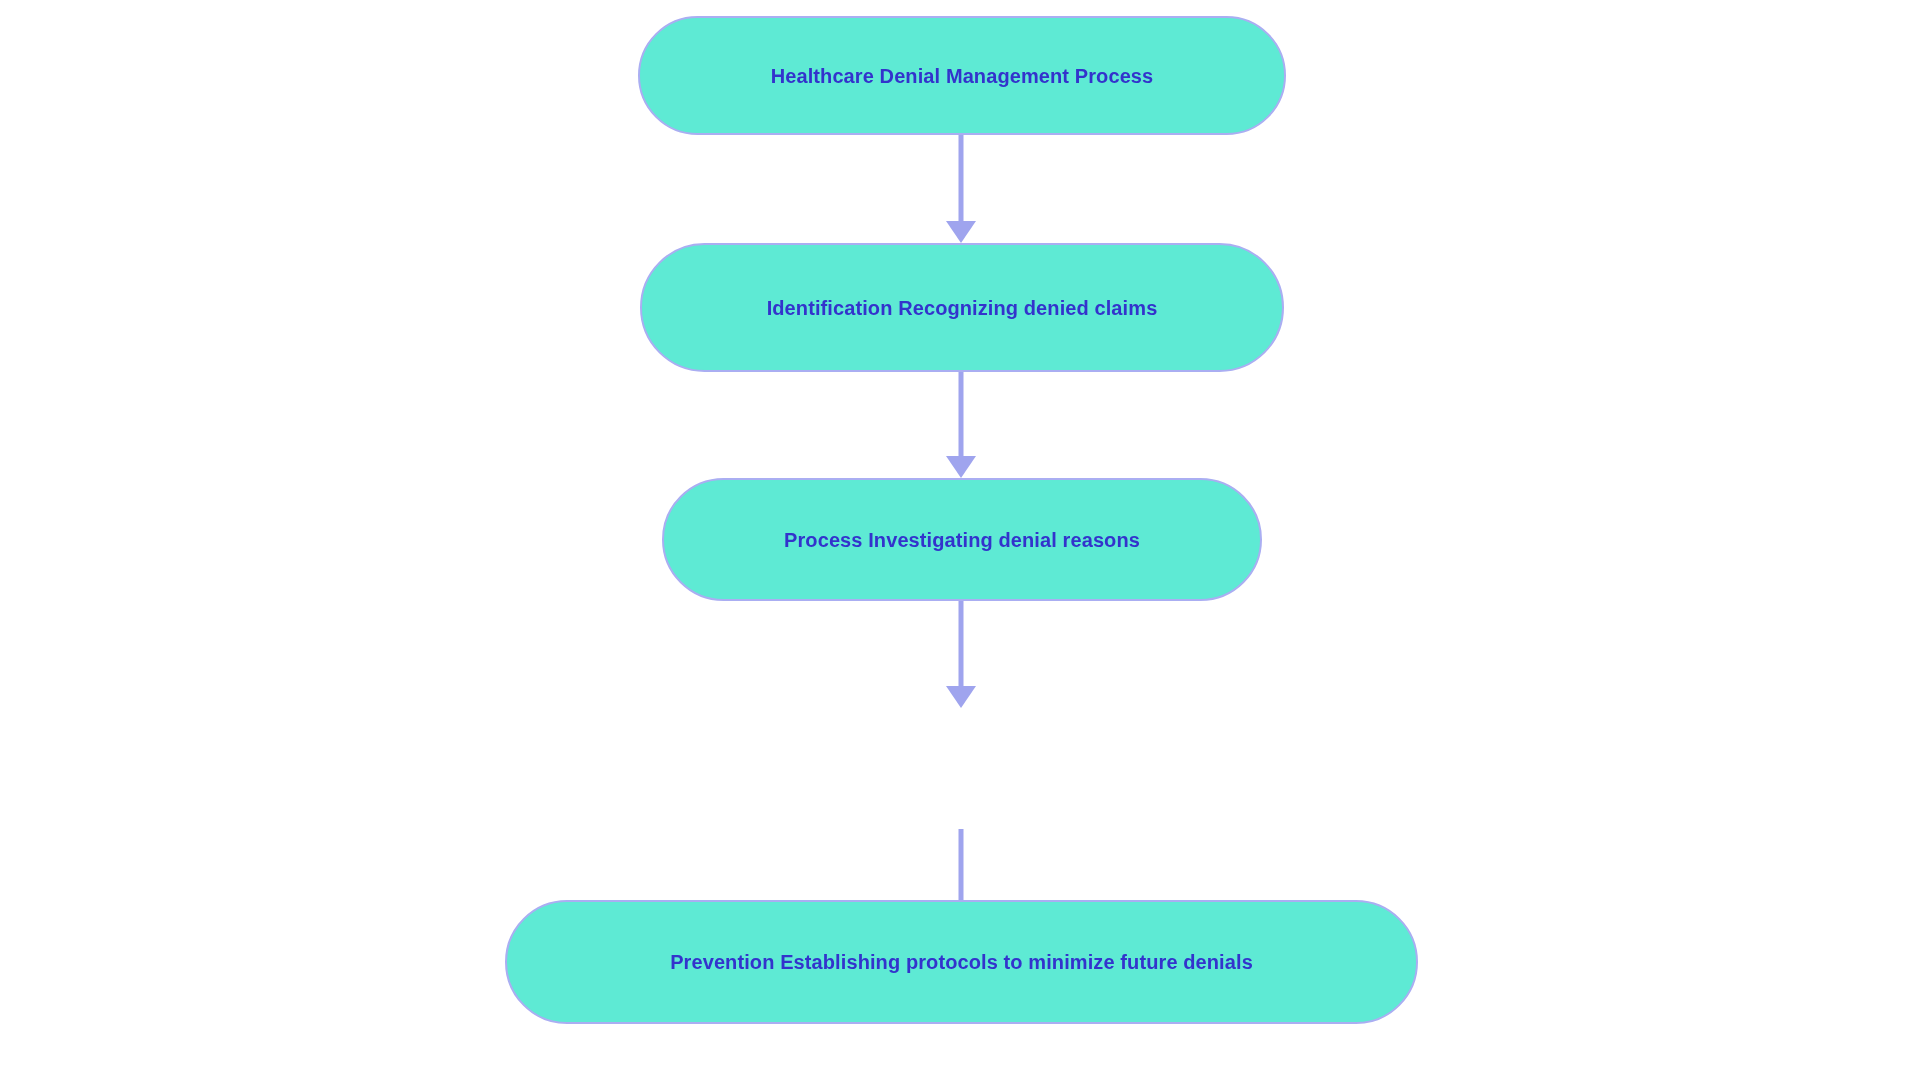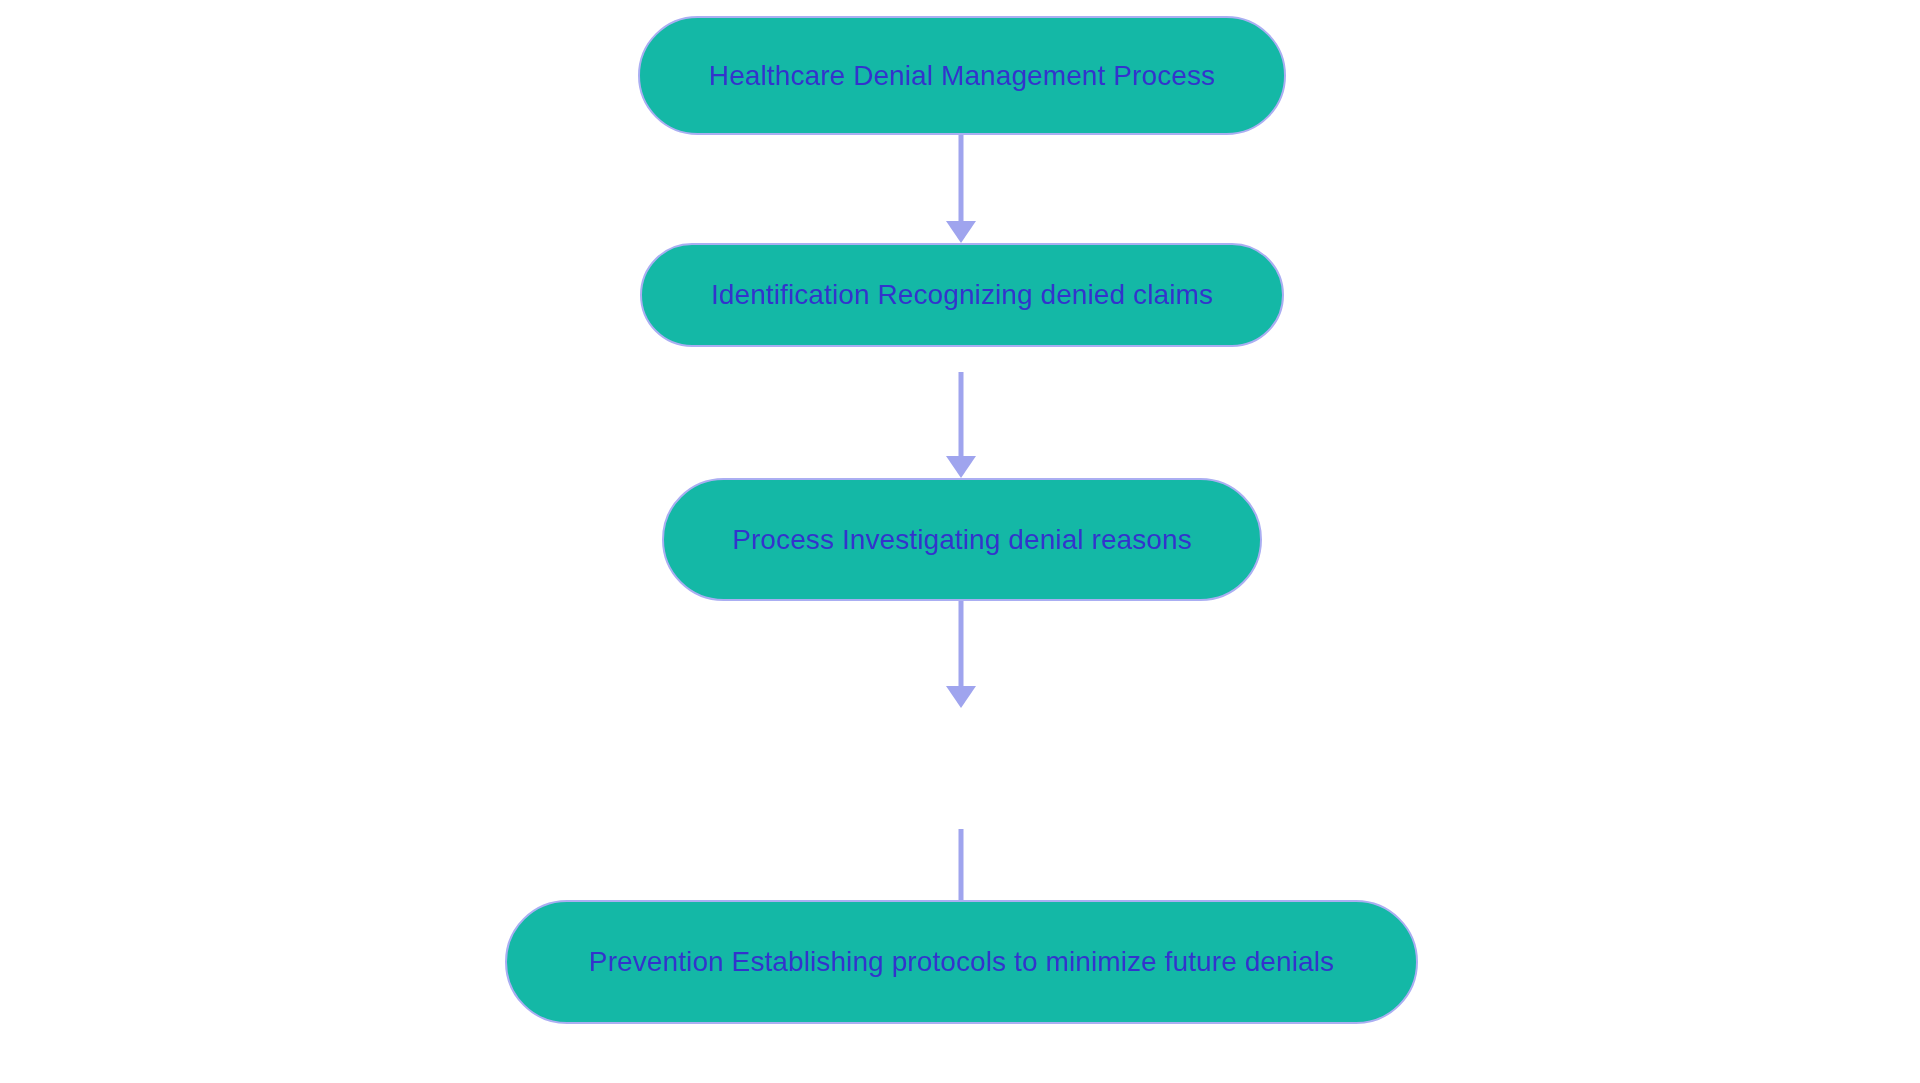--- a/index.html
+++ b/index.html
@@ -27,26 +27,26 @@
     display: flex;
     flex-direction: column;
     align-items: center;
   }
   .node {
     position: absolute;
     box-sizing: border-box;
     display: flex;
     align-items: center;
     justify-content: center;
-    background: #14b8a6;
+    background: #5eead4;
     border: 2px solid #aaaef2;
     border-radius: 999px;
     color: #3333cc;
-    font-size: 28px;
-    font-weight: 400;
+    font-size: 20px;
+    font-weight: 700;
     letter-spacing: 0.1px;
     white-space: nowrap;
     line-height: 1;
     font-family: "Liberation Sans", sans-serif;
   }
   .node-label {
     display: block;
     padding: 0 10px;
   }
   .edge {
@@ -95,21 +95,21 @@
 
     <div class="edge" style="left:961px; top:829px; width:40px; height:111px; transform:translateX(-20px);">
       <div class="edge-line" style="height:89px;"></div>
       <div class="edge-head" style="top:89px;"></div>
     </div>
 
     <div class="node" style="left:638px; top:16px; width:648px; height:119px;">
       <span class="node-label">Healthcare Denial Management Process</span>
     </div>
 
-    <div class="node" style="left:640px; top:243px; width:644px; height:104px;text-align:right;">
+    <div class="node" style="left:640px; top:243px; width:644px; height:129px;text-align:right;">
       <span class="node-label">Identification Recognizing denied claims</span>
     </div>
 
     <div class="node" style="left:662px; top:478px; width:600px; height:123px;">
       <span class="node-label">Process Investigating denial reasons</span>
     </div>
 
 
     <div class="node" style="left:505px; top:900px; width:913px; height:124px;">
       <span class="node-label">Prevention Establishing protocols to minimize future denials</span>

